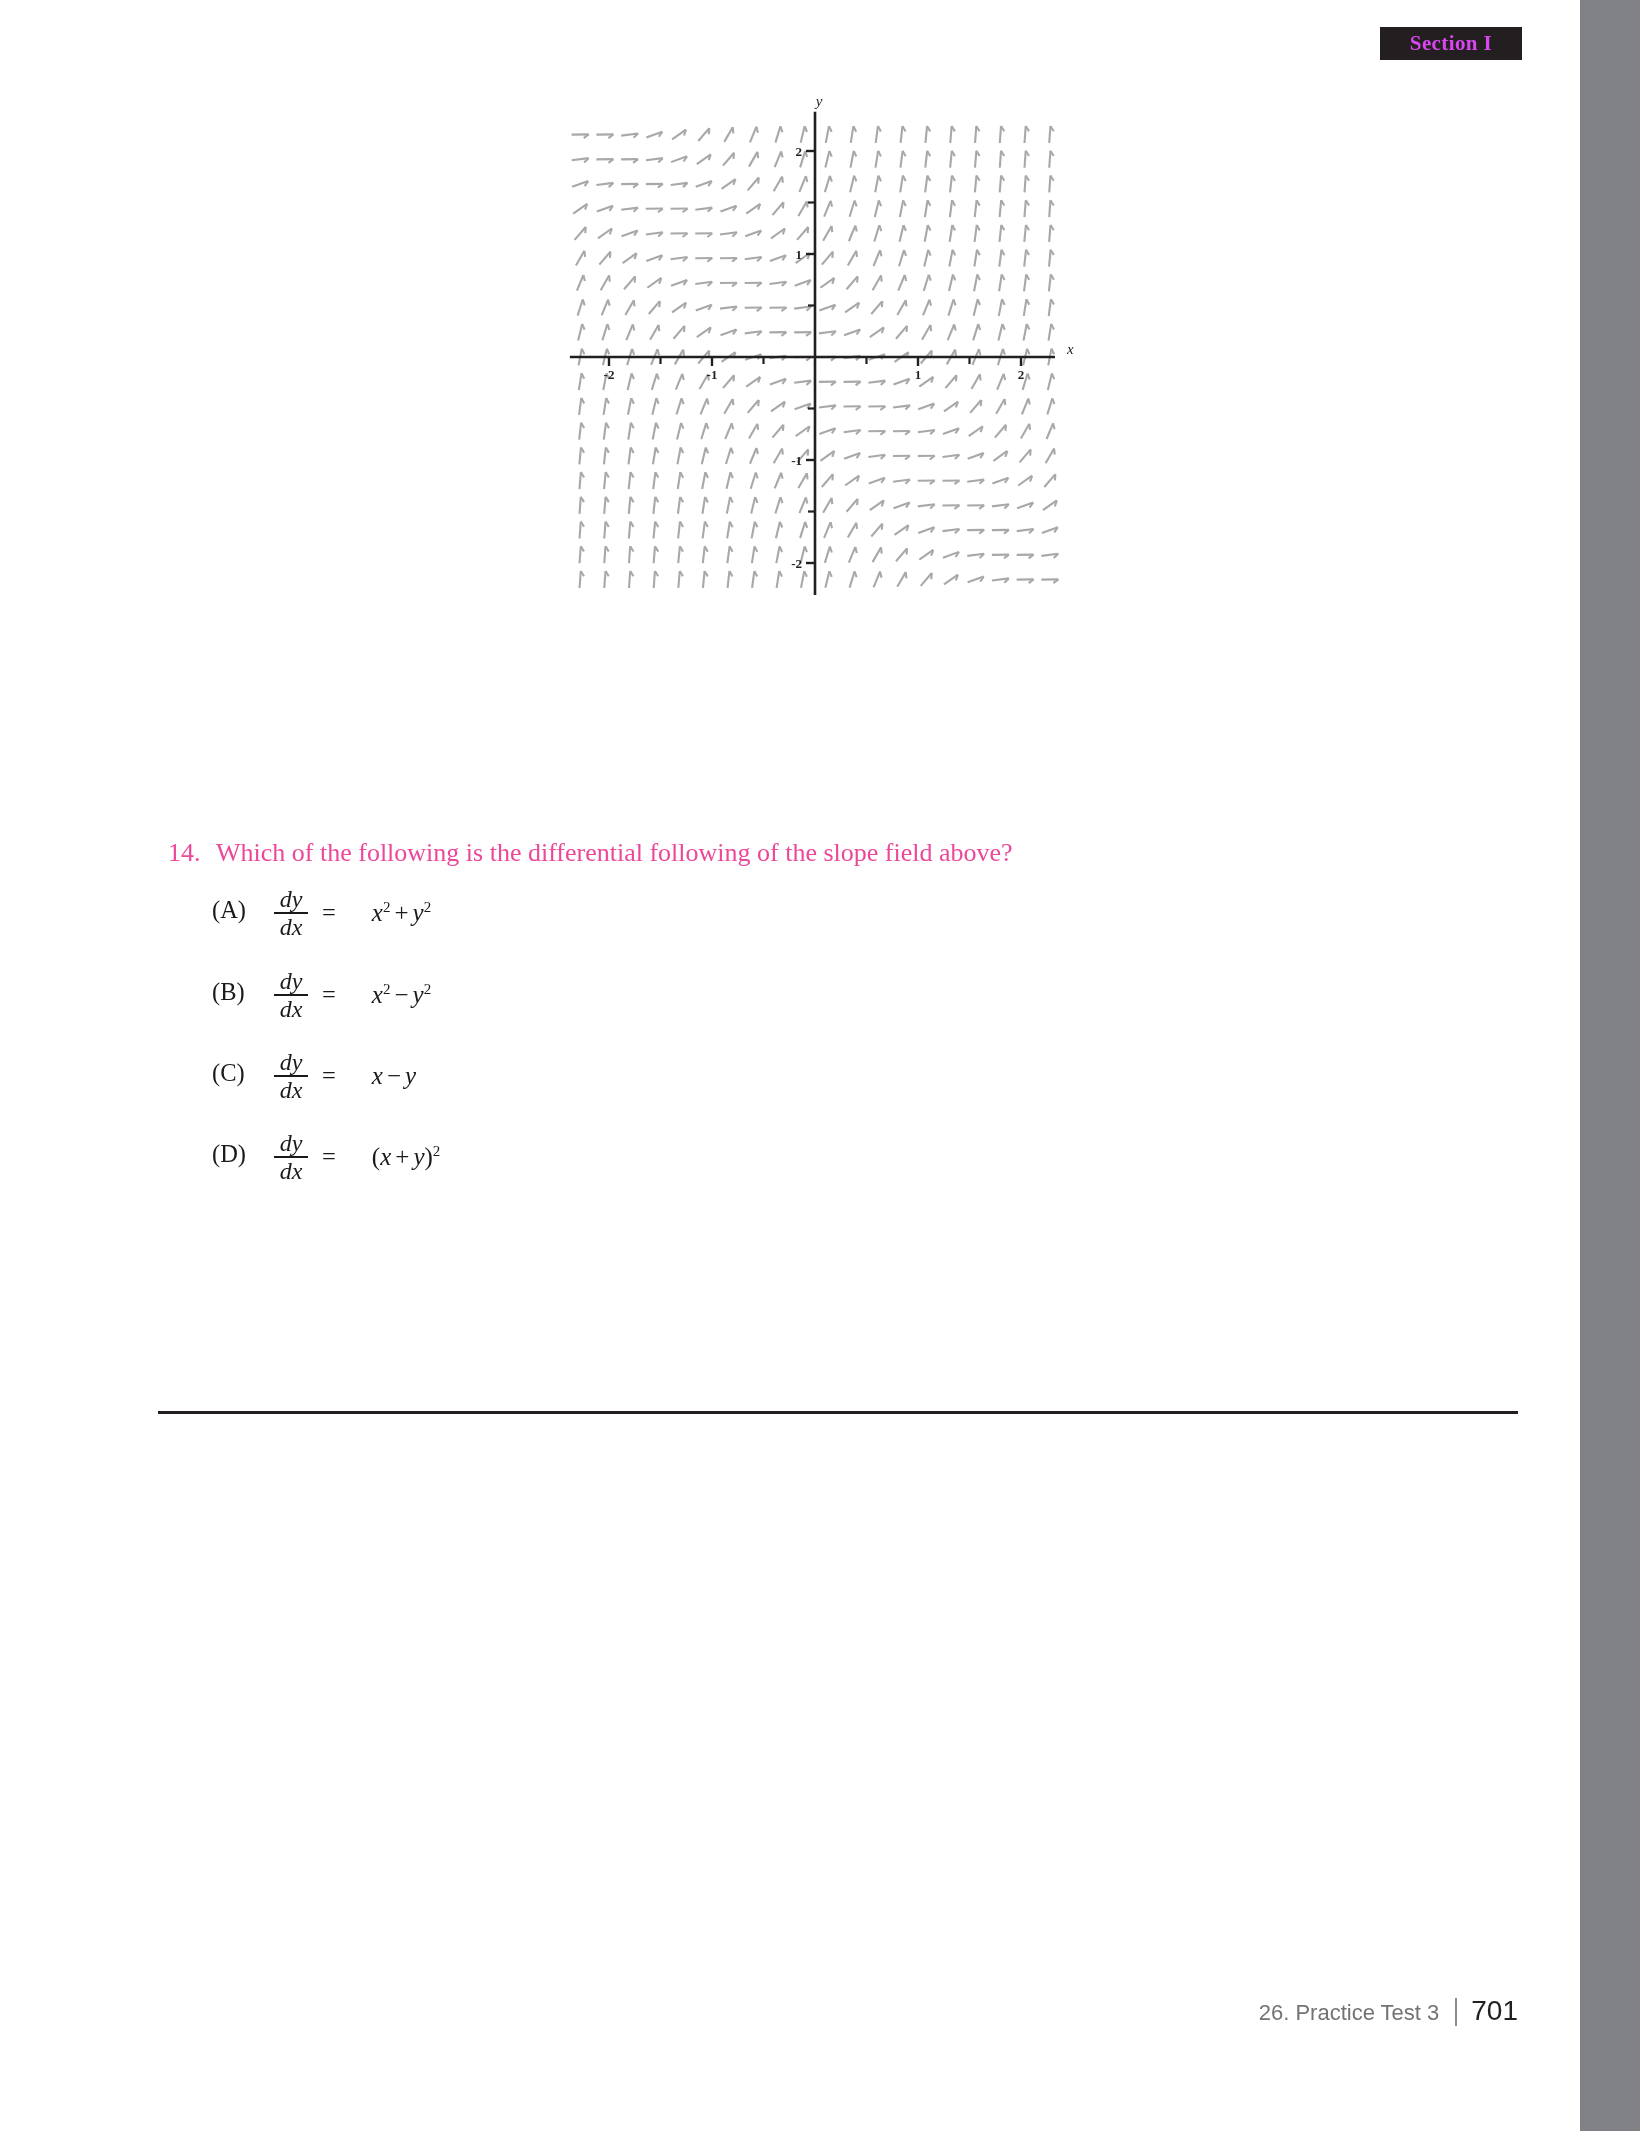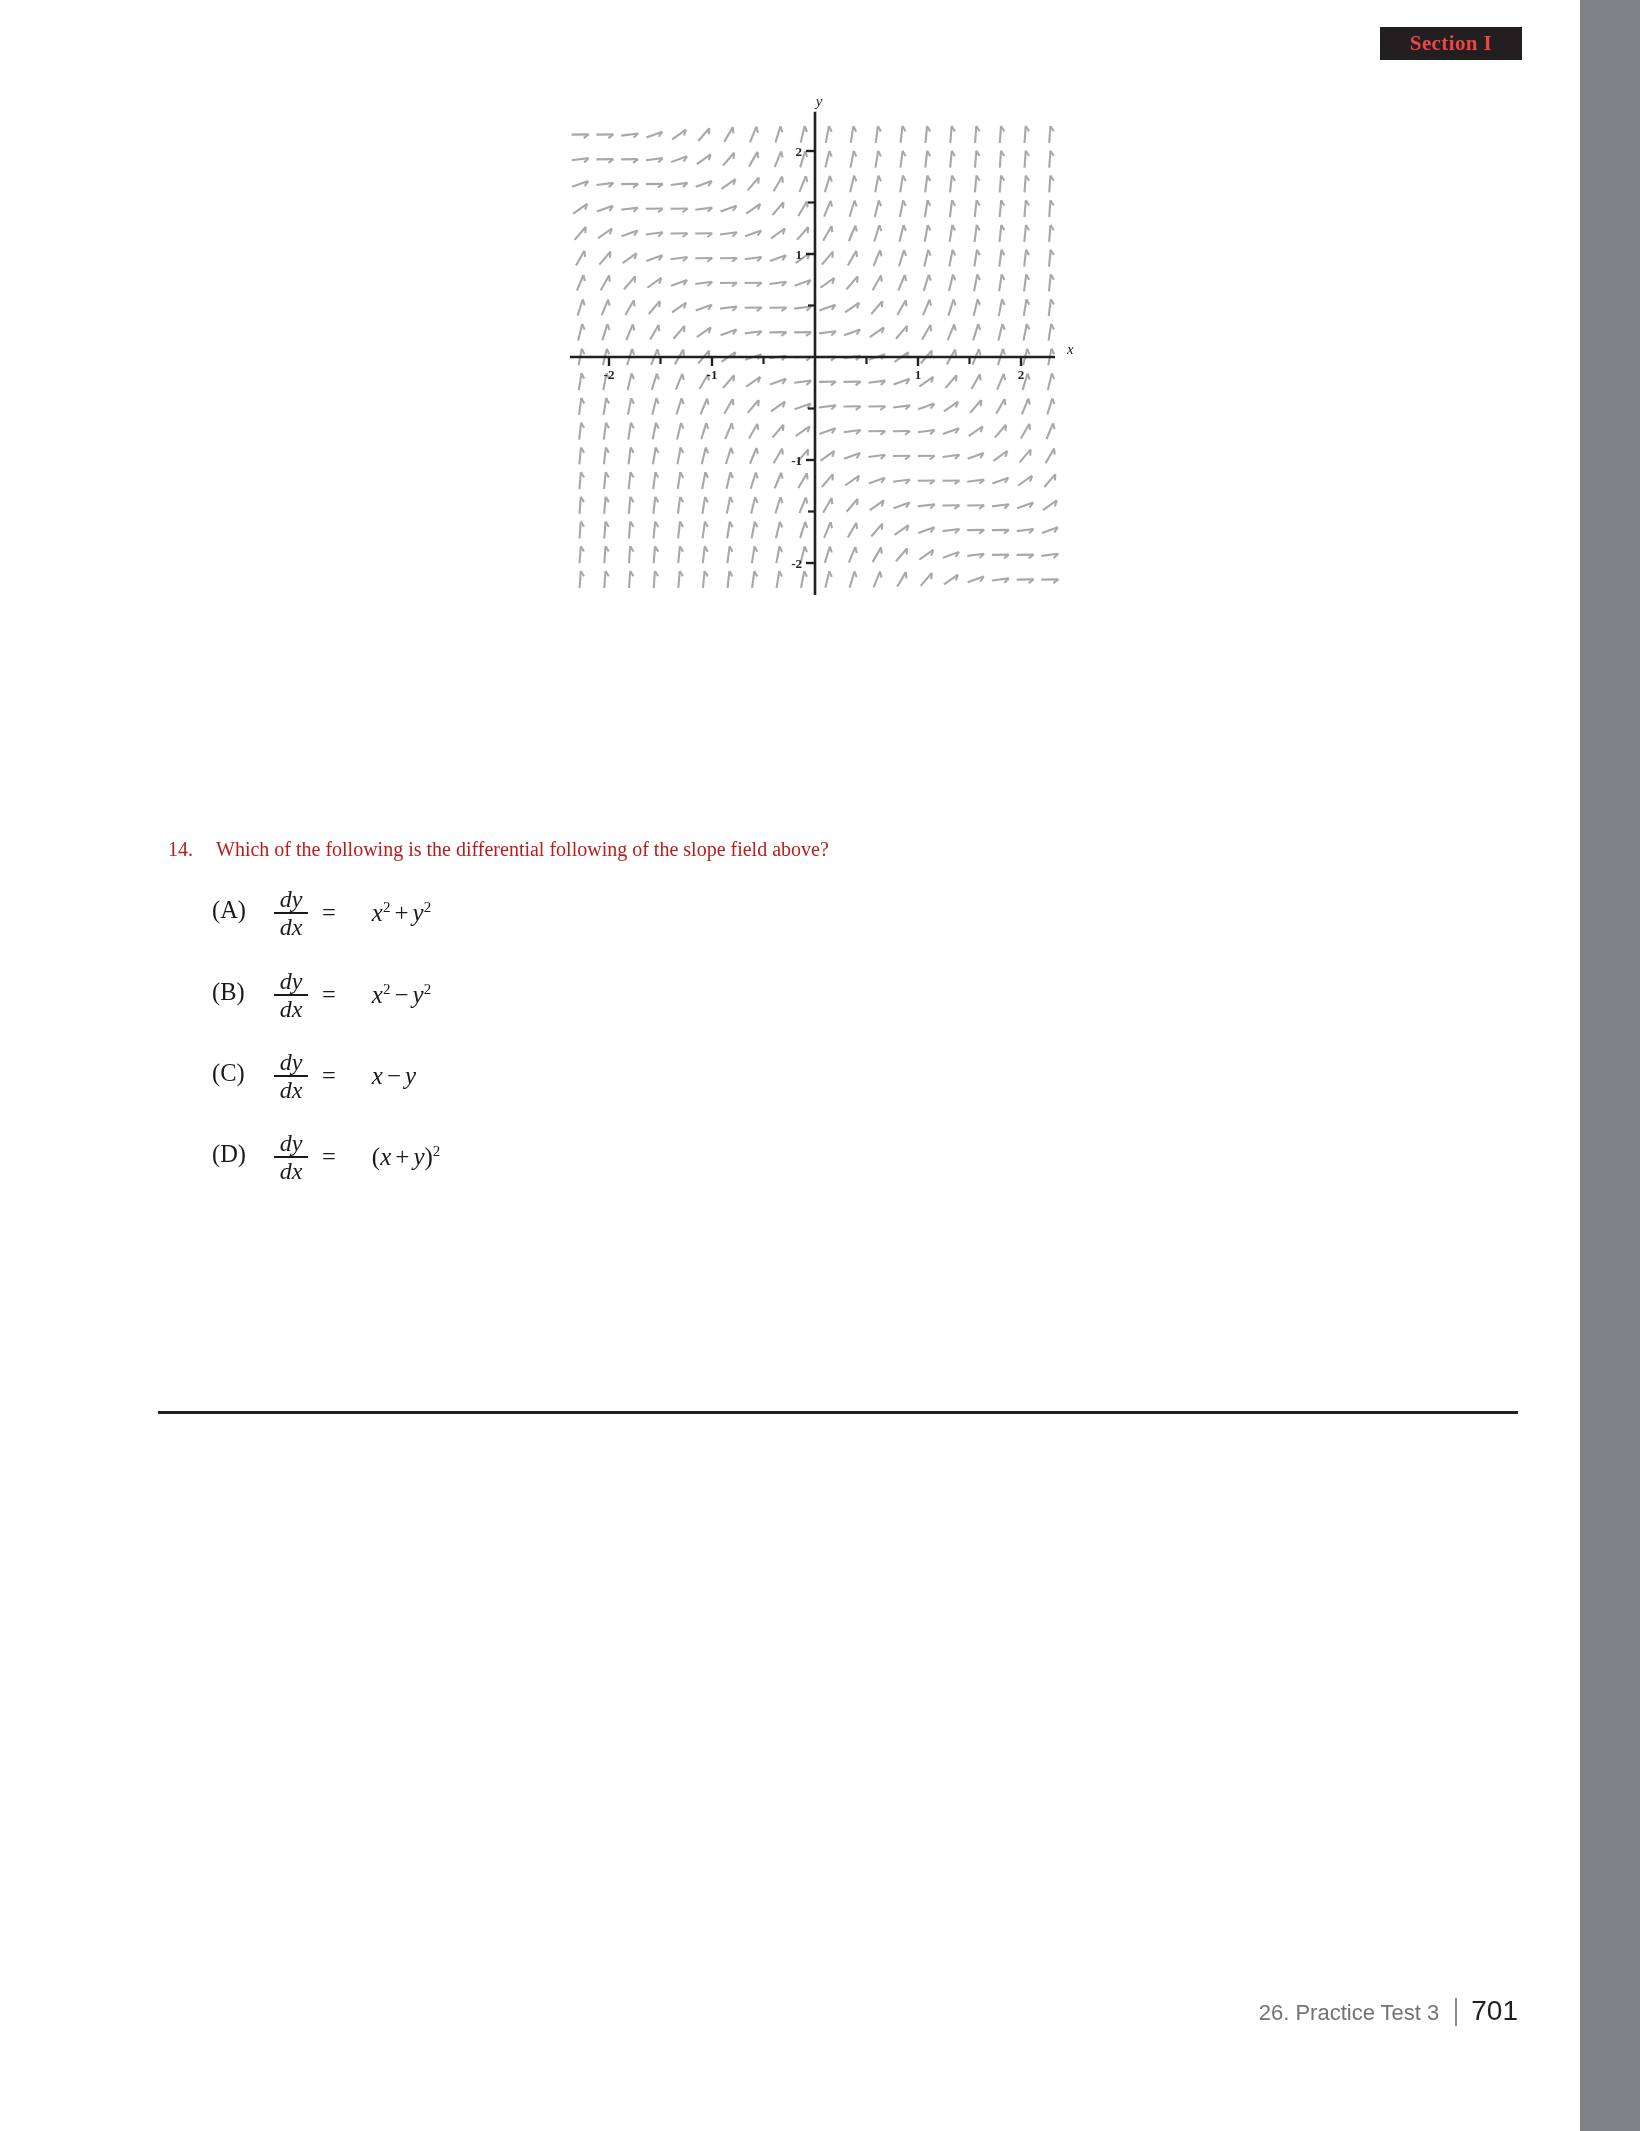--- a/index.html
+++ b/index.html
@@ -20,21 +20,21 @@
     position:absolute; right:0; top:0;
     width:60px; height:2131px;
     background:#808286;
   }
   
   #section-tab {
     position:absolute;
     left:1380px; top:27px;
     width:142px; height:33px;
     background:#231f20;
-    color:#ef4444;
+    color:#d946ef;
     font-family:"Liberation Serif", serif;
     font-weight:bold;
     font-size:21px;
     line-height:33px;
     text-align:center;
     letter-spacing:0.4px;
   }
 
   
   #figure {
@@ -42,22 +42,22 @@
     left:500px; top:95px;
     width:660px; height:500px;
   }
   #figure svg { display:block; }
 
   
   #question {
     position:absolute;
     left:168px; top:838px;
     width:1100px;
-    font-size:20px;
-    color:#b91c1c;
+    font-size:26px;
+    color:#ec4899;
   }
   #question .qnum {
     position:absolute; left:0; top:0;
     width:46px;
   }
   #question .qtext {
     display:block;
     margin-left:48px;
   }
 

